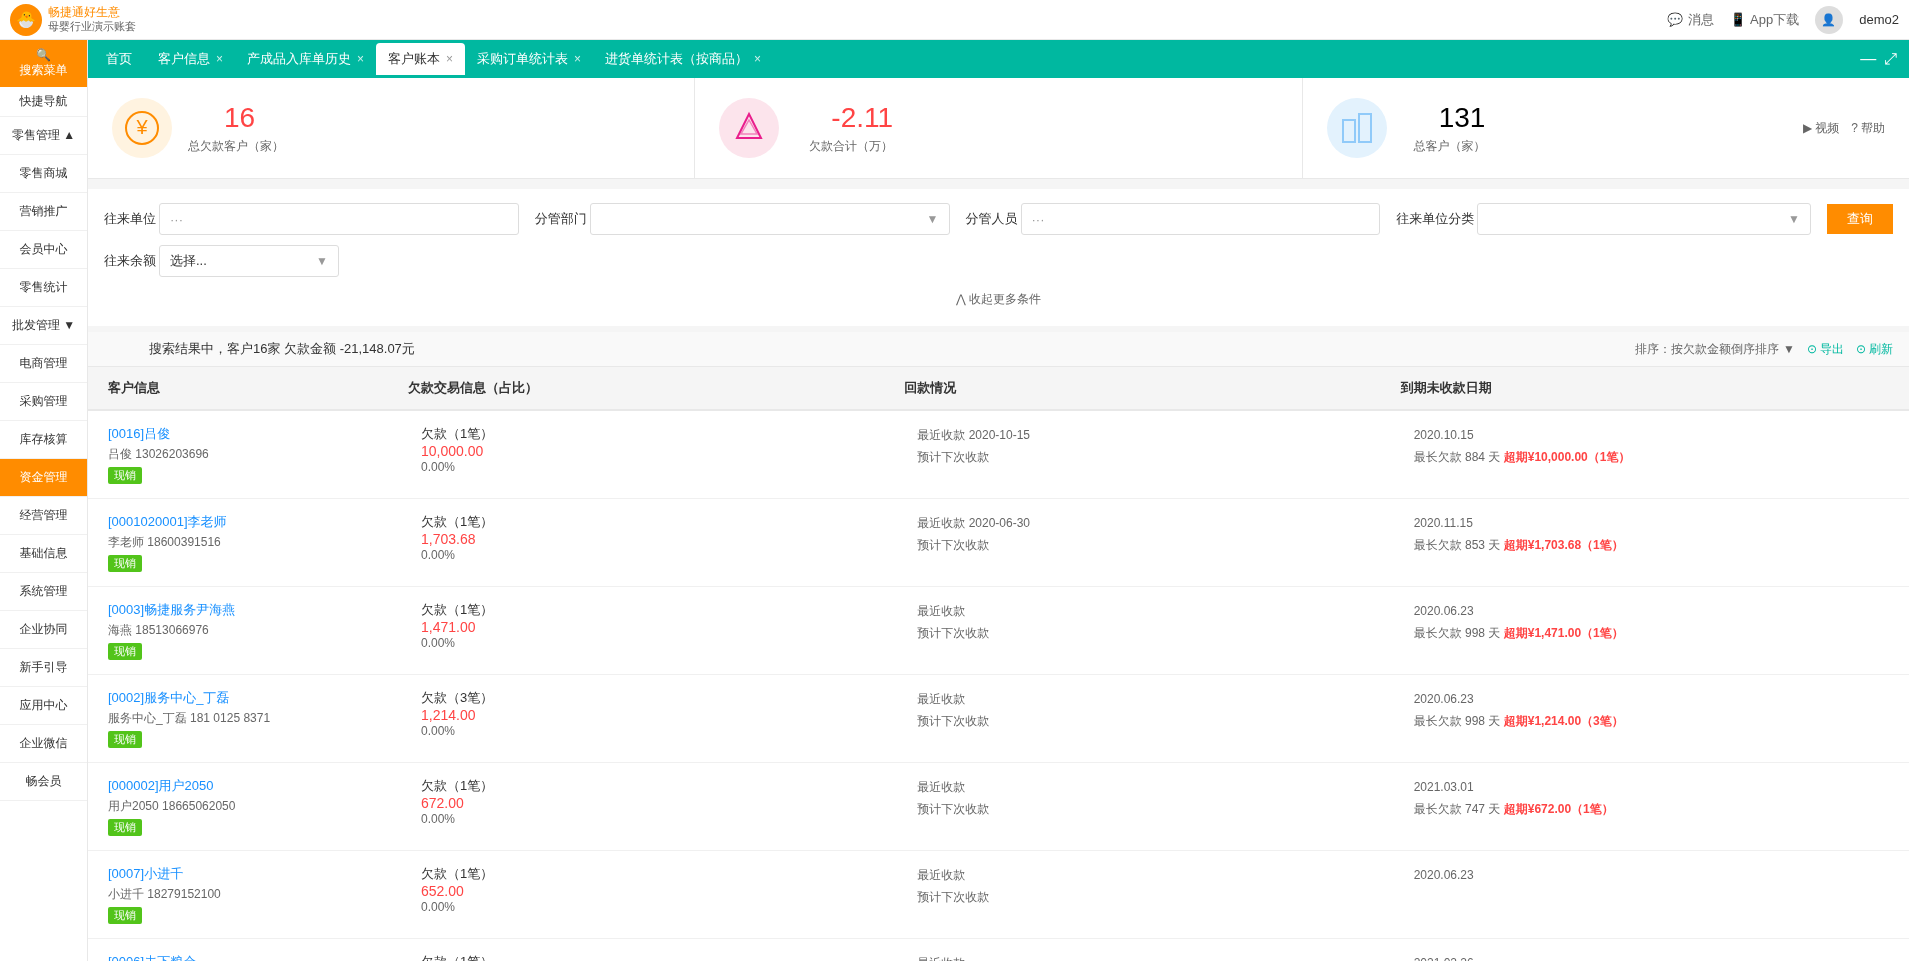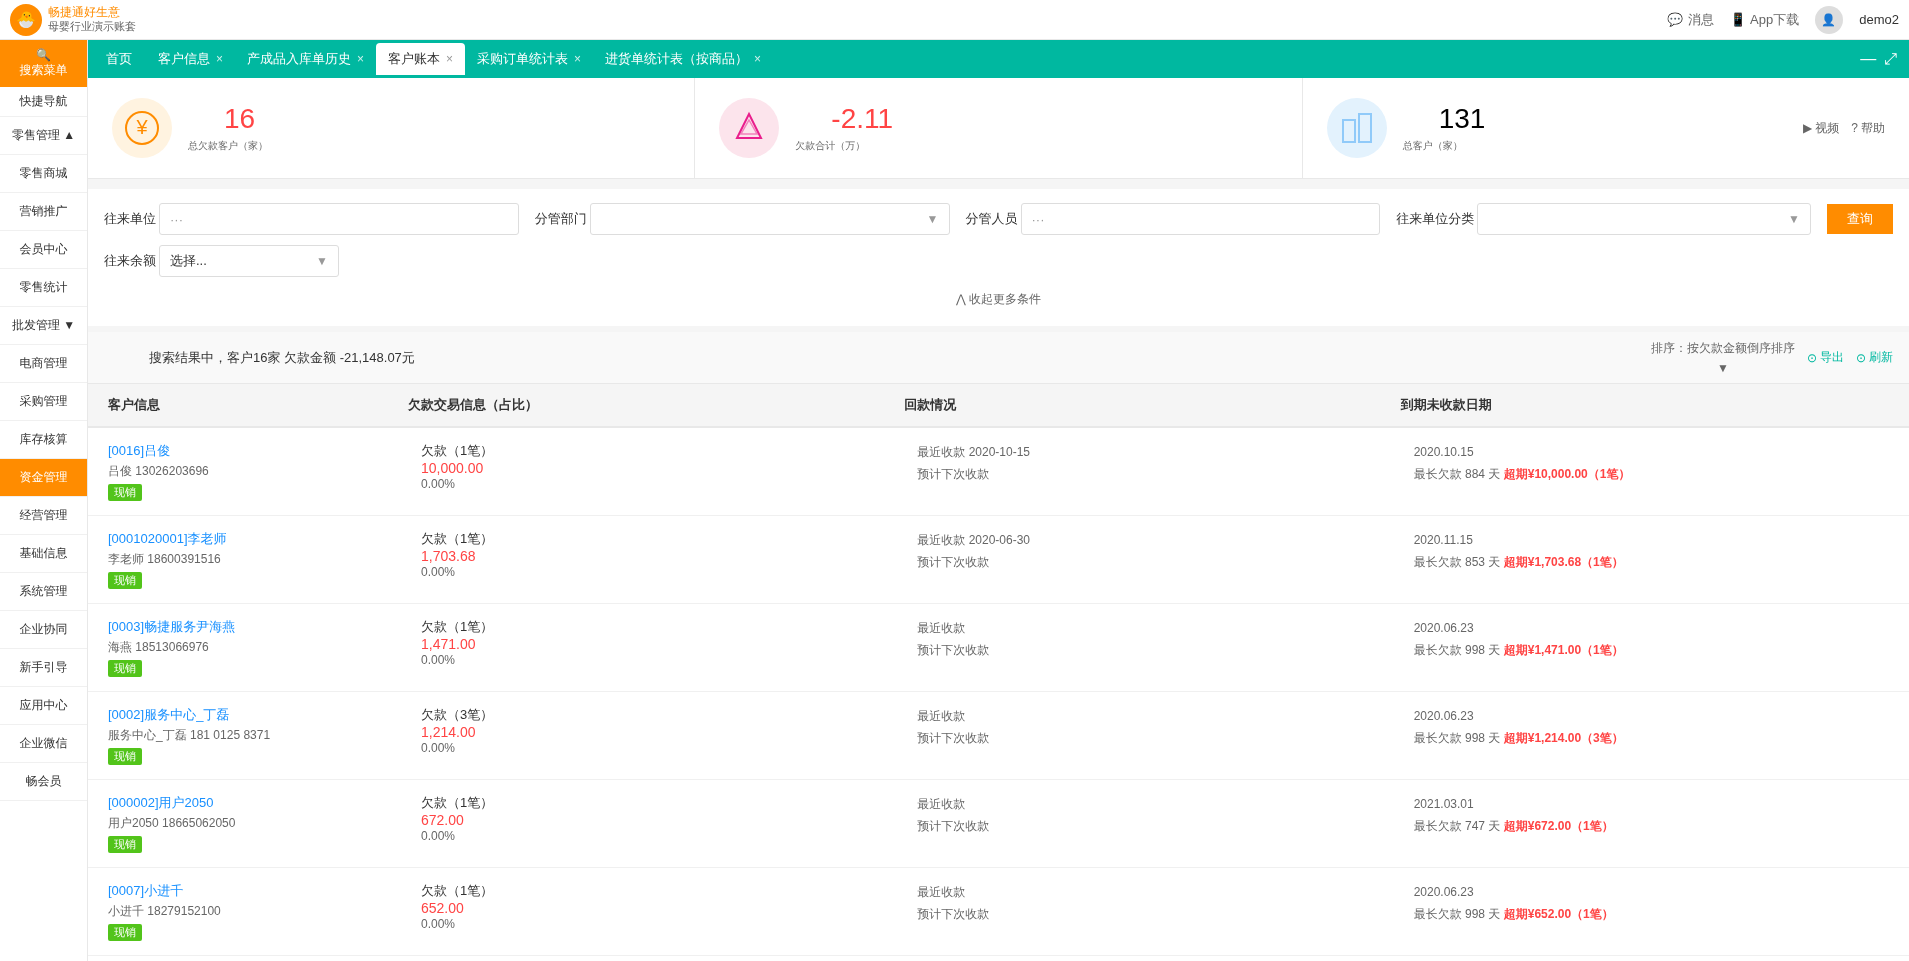--- a/index.html
+++ b/index.html
@@ -43,41 +43,41 @@
     .stats-row { display: flex; background: white; margin-bottom: 10px; border-bottom: 1px solid #e8e8e8; }
     .stat-card { flex: 1; display: flex; align-items: center; padding: 20px 24px; border-right: 1px solid #e8e8e8; gap: 16px; }
     .stat-card:last-child { border-right: none; }
     .stat-icon { width: 60px; height: 60px; border-radius: 50%; display: flex; align-items: center; justify-content: center; font-size: 28px; flex-shrink: 0; }
     .stat-icon.orange { background: #fff3e0; color: #ff8c00; }
     .stat-icon.pink { background: #fce4ec; color: #e91e8c; }
     .stat-icon.blue { background: #e3f2fd; color: #90caf9; }
     .stat-value { font-size: 28px; font-weight: normal; color: #ff4444; margin-left: 36px; }
     .stat-value.neg { color: #ff4444; }
     .stat-value.black { color: #000; }
-    .stat-label { font-size: 10px; color: #666; margin-top: 4px; }
+    .stat-label { font-size: 12px; color: #666; margin-top: 4px; text-align: right; }
     .stat-right { margin-left: auto; display: flex; gap: 12px; font-size: 12px; color: #666; }
     .stat-right-btn { display: flex; align-items: center; gap: 3px; cursor: pointer; }
 
     
     .filter-area { background: white; padding: 14px 16px; margin-bottom: 6px; }
     .filter-row { display: flex; align-items: center; gap: 16px; margin-bottom: 10px; }
     .filter-item { display: flex; align-items: center; gap: 3px; flex: 1; }
     .filter-label { font-size: 13px; color: #333; white-space: nowrap; flex-shrink: 0; }
     .filter-input { flex: 1; height: 32px; border: 1px solid #ddd; border-radius: 3px; padding: 0 10px; font-size: 13px; display: flex; align-items: center; position: relative; color: #999; }
     .filter-input .dots { color: #999; }
     .filter-select { flex: 1; height: 32px; border: 1px solid #ddd; border-radius: 3px; padding: 0 10px; font-size: 13px; display: flex; align-items: center; justify-content: space-between; cursor: pointer; }
     .filter-select-arrow { color: #999; font-size: 12px; }
     .filter-btn-query { background: #ff8c00; color: white; border: none; padding: 6px 20px; border-radius: 0; cursor: pointer; font-size: 13px; }
     .collapse-row { text-align: center; padding: 4px 0; cursor: pointer; color: #666; font-size: 12px; }
 
     
     .results-bar { display: flex; align-items: center; justify-content: space-between; padding: 8px 16px; background: #f9f9f9; border-bottom: 1px solid #e8e8e8; }
     .results-info { font-size: 13px; color: #333; margin-left: 45px; }
     .results-actions { display: flex; align-items: center; gap: 12px; font-size: 12px; color: #666; }
-    .sort-select { display: flex; align-items: center; gap: 4px; cursor: pointer; flex-direction: column; }
+    .sort-select { display: flex; align-items: center; gap: 4px; cursor: pointer; }
     .action-btn { display: flex; align-items: center; gap: 3px; cursor: pointer; color: #00b8a0; }
 
     
     .data-table { width: 100%; background: white; }
     .table-header { display: grid; grid-template-columns: 300px 1fr 1fr 1fr; padding: 10px 16px; background: #f5f5f5; border-bottom: 2px solid #e8e8e8; font-weight: bold; font-size: 13px; color: #333; }
     .table-row { display: grid; grid-template-columns: 300px 1fr 1fr 1fr; padding: 12px 16px; border-bottom: 1px solid #f0f0f0; align-items: start; gap: 13px; }
     .cell { padding: 2px 4px; }
     .customer-name { color: #1890ff; font-size: 13px; cursor: pointer; }
     .customer-phone { font-size: 12px; color: #666; margin-top: 3px; }
     .tag-green { display: inline-block; background: #52c41a; color: white; font-size: 11px; padding: 1px 6px; border-radius: 2px; margin-top: 4px; }
@@ -484,24 +484,20 @@
               <div class="debt-count">欠款（1笔）</div>
               <div class="debt-amount">652.00</div>
               <span class="debt-pct">0.00%</span>
             </div>
             <div class="cell recovery-info">
               <div>最近收款</div>
               <div>预计下次收款</div>
             </div>
             <div class="cell overdue-info">
               <div>2020.06.23</div>
-              <div>
-                <span>最长欠款 998 天</span>
-                <span class="overdue-link">超期¥652.00（1笔）</span>
-              </div>
             </div>
           </div>
 
           <div class="table-row">
             <div class="cell">
               <div class="customer-name">
                 <span>[0006]去下粮仓</span>
               </div>
 
             </div>

